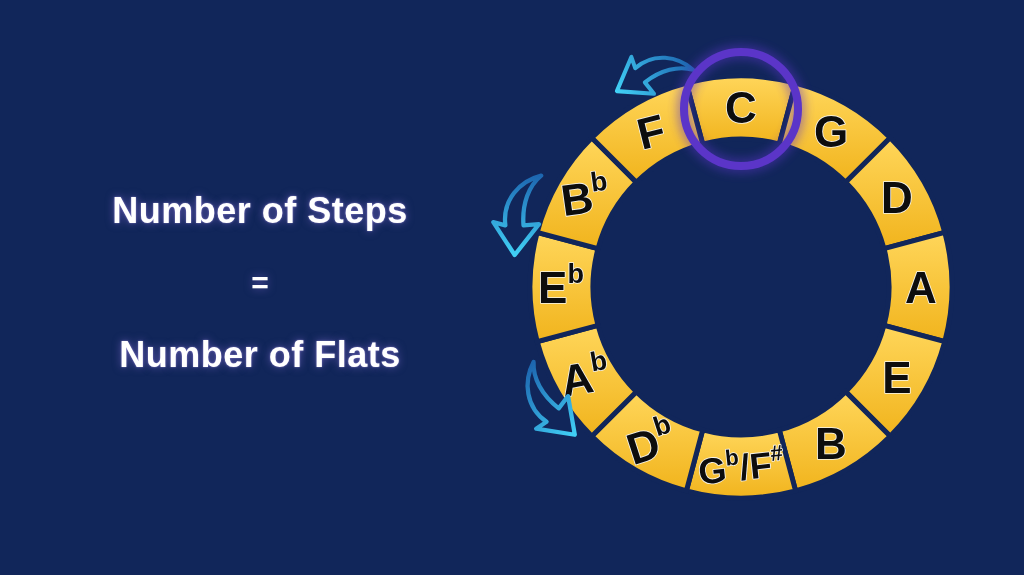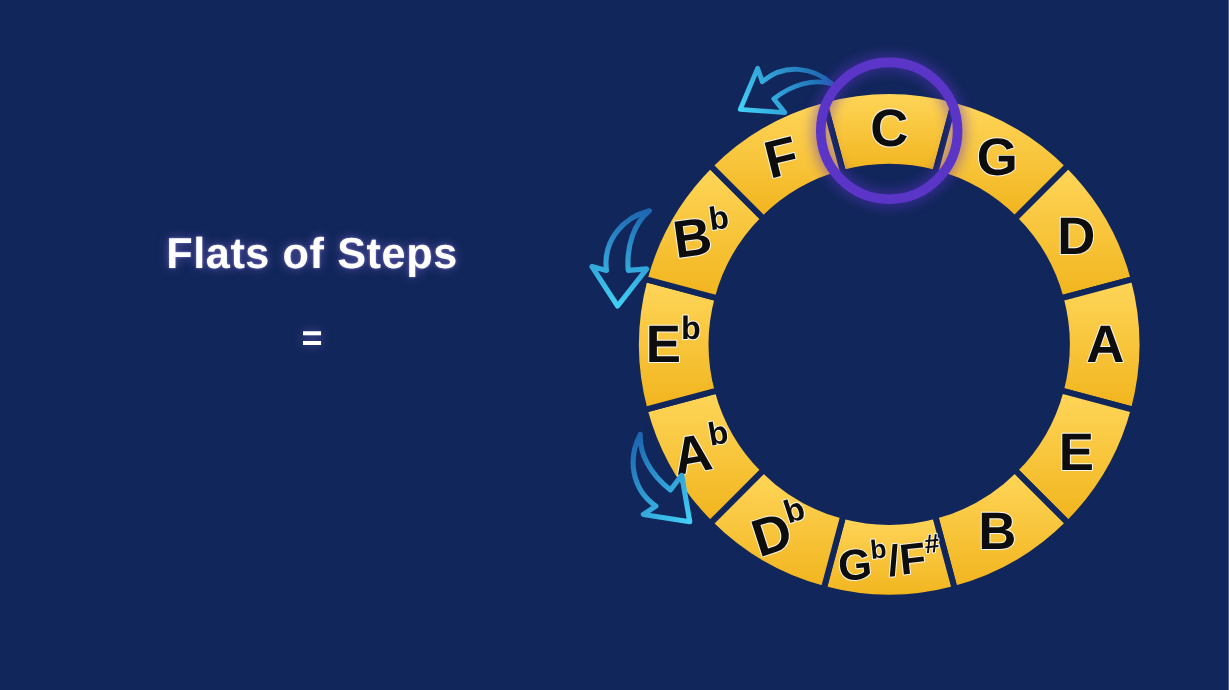--- a/index.html
+++ b/index.html
@@ -34,22 +34,23 @@
     paint-order:stroke;
     stroke-linejoin:round;
   }
 </style>
 </head>
 <body>
 
 <div class="canvas" id="canvas" style="background: rgb(17, 38, 90);">
 
   <div class="caption-block">
-    <div class="caption-line" style="color: rgb(255, 255, 255);">Flats of Steps</div>
+    <div class="caption-line" style="color: rgb(255, 255, 255);">Number of Steps</div>
     <div class="caption-equals" style="color: rgb(255, 255, 255);">=</div>
+    <div class="caption-line" style="color: rgb(255, 255, 255);">Number of Flats</div>
   </div>
 
   <svg id="scene" width="1024" height="575" viewBox="0 0 1024 575">
     <defs>
       <linearGradient id="segGrad" x1="0" y1="0" x2="0" y2="1">
         <stop id="segStop1" offset="0" stop-color="#ffd65a"></stop>
         <stop id="segStop2" offset="1" stop-color="#f1b41d"></stop>
       </linearGradient>
       <linearGradient id="arrowGrad" x1="0" y1="0" x2="0" y2="1">
         <stop id="arrStop1" offset="0" stop-color="#1d66b0"></stop>

